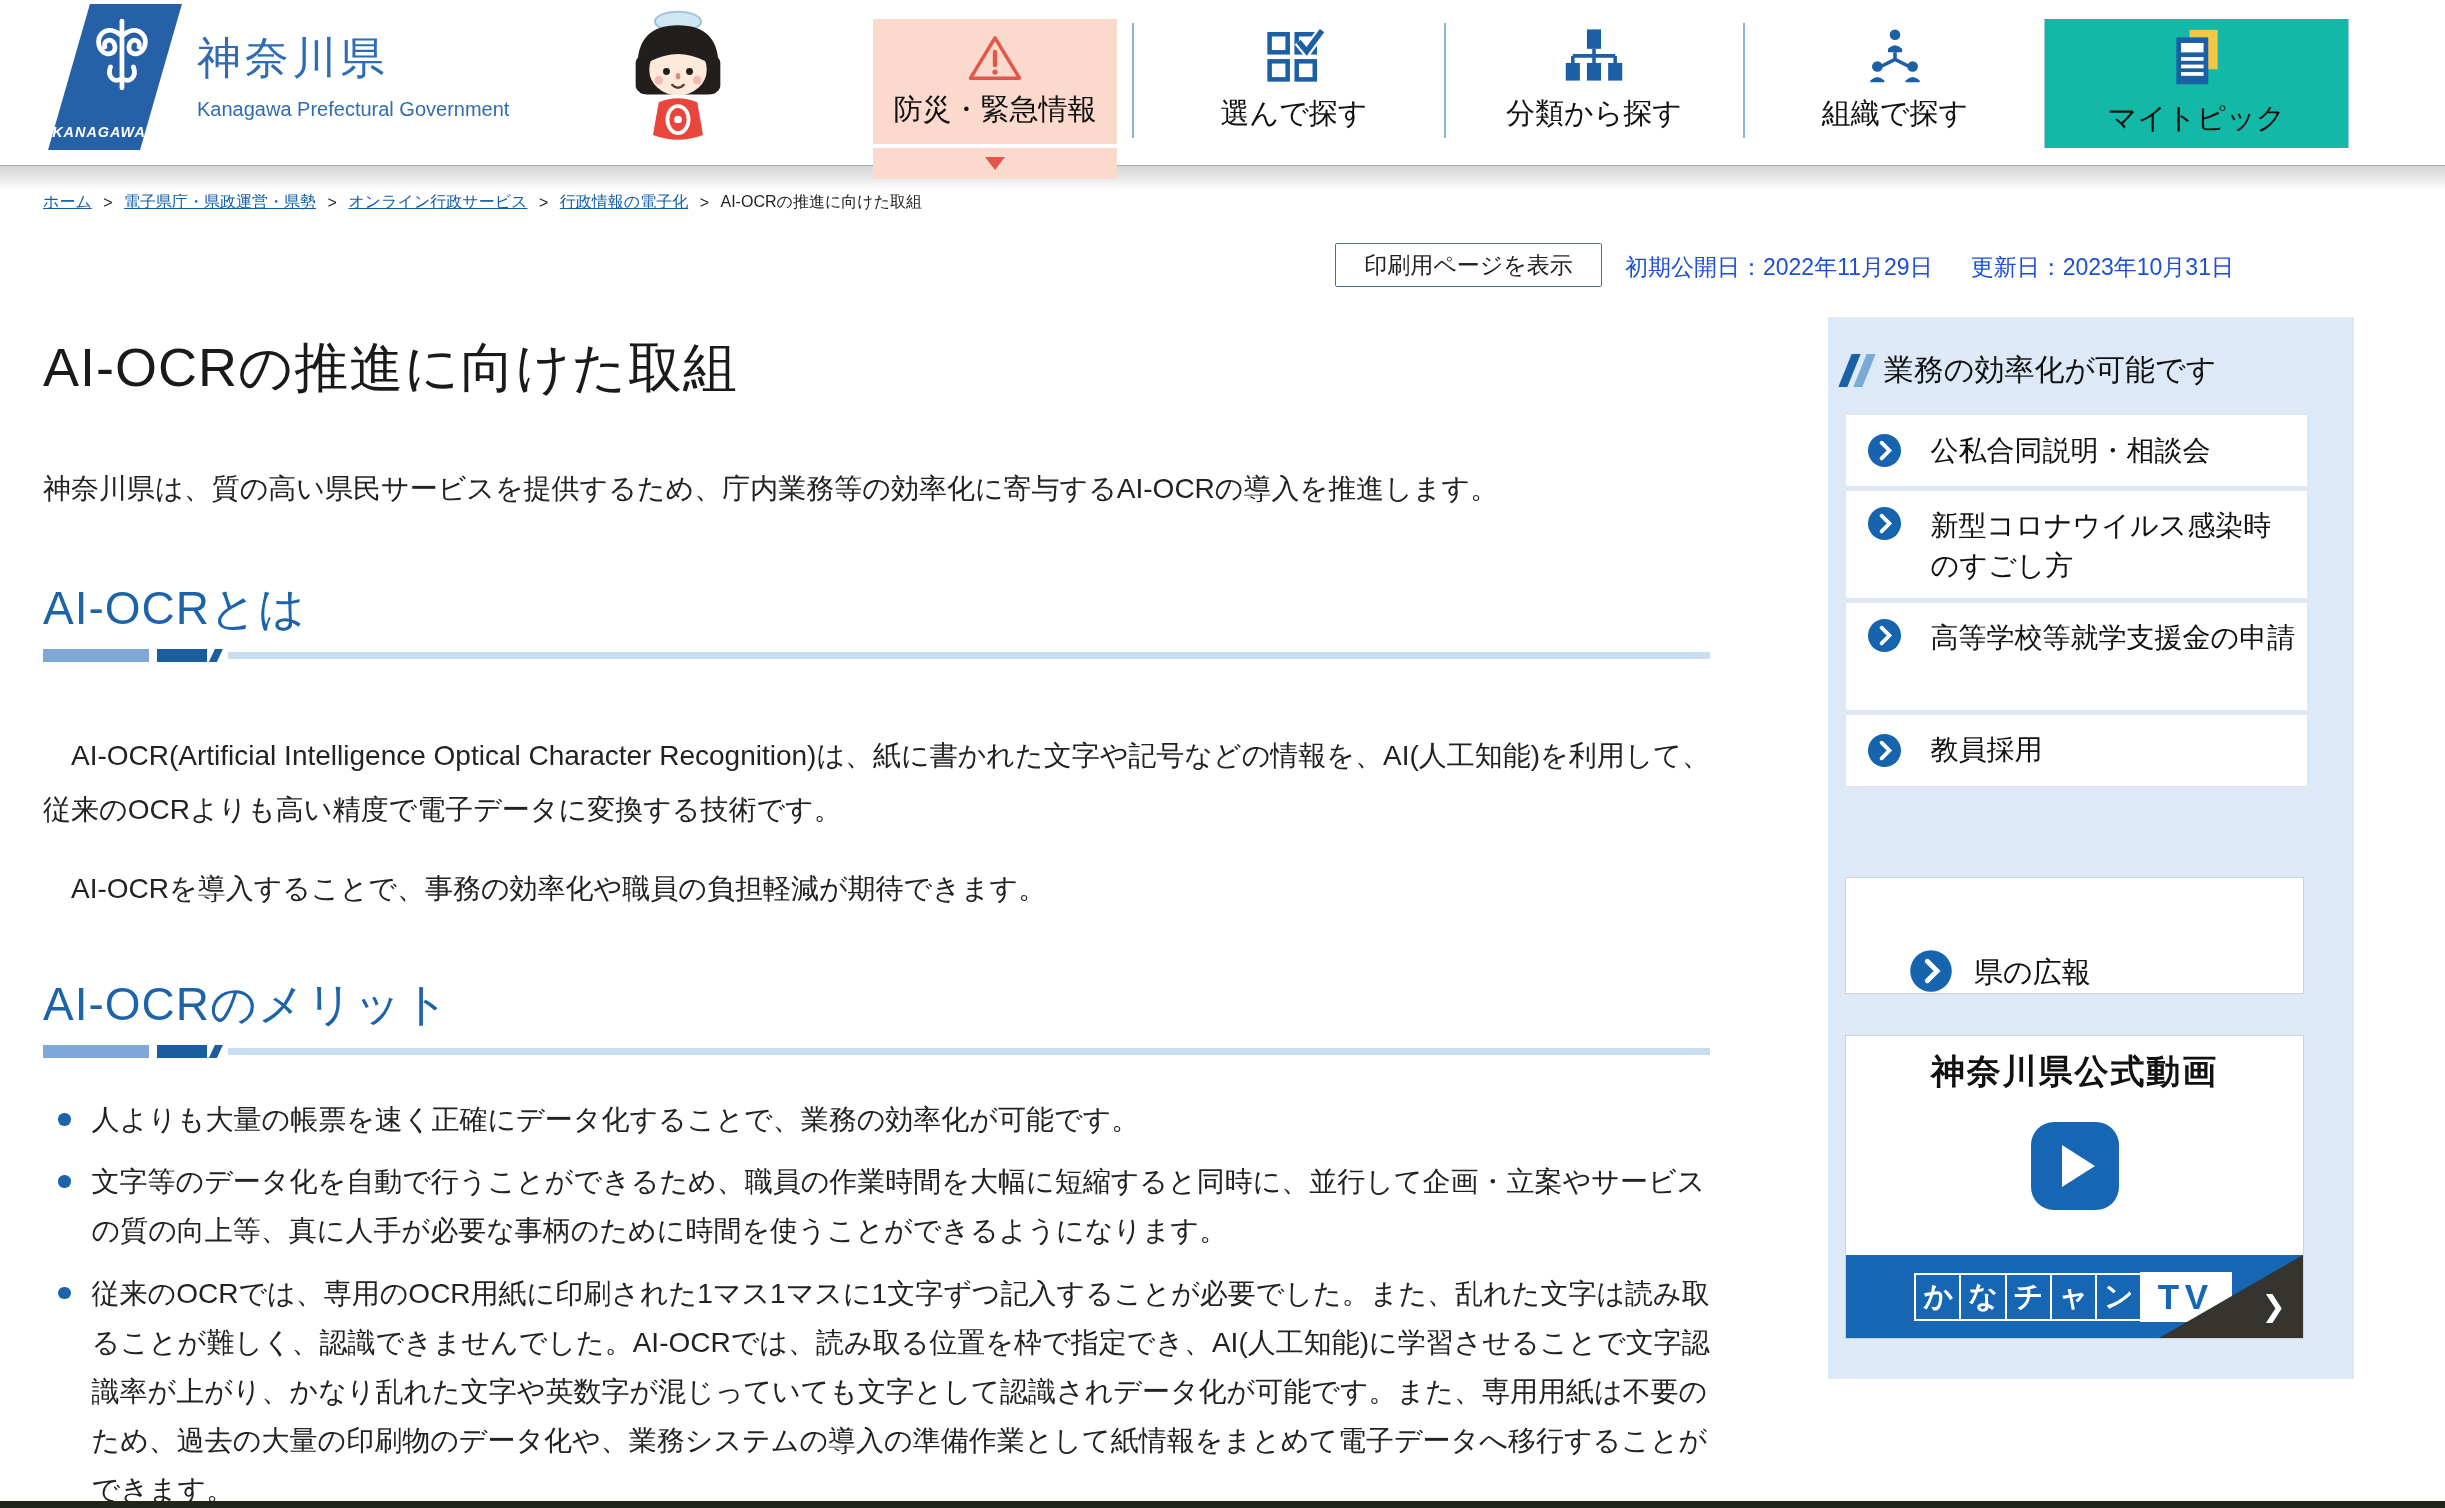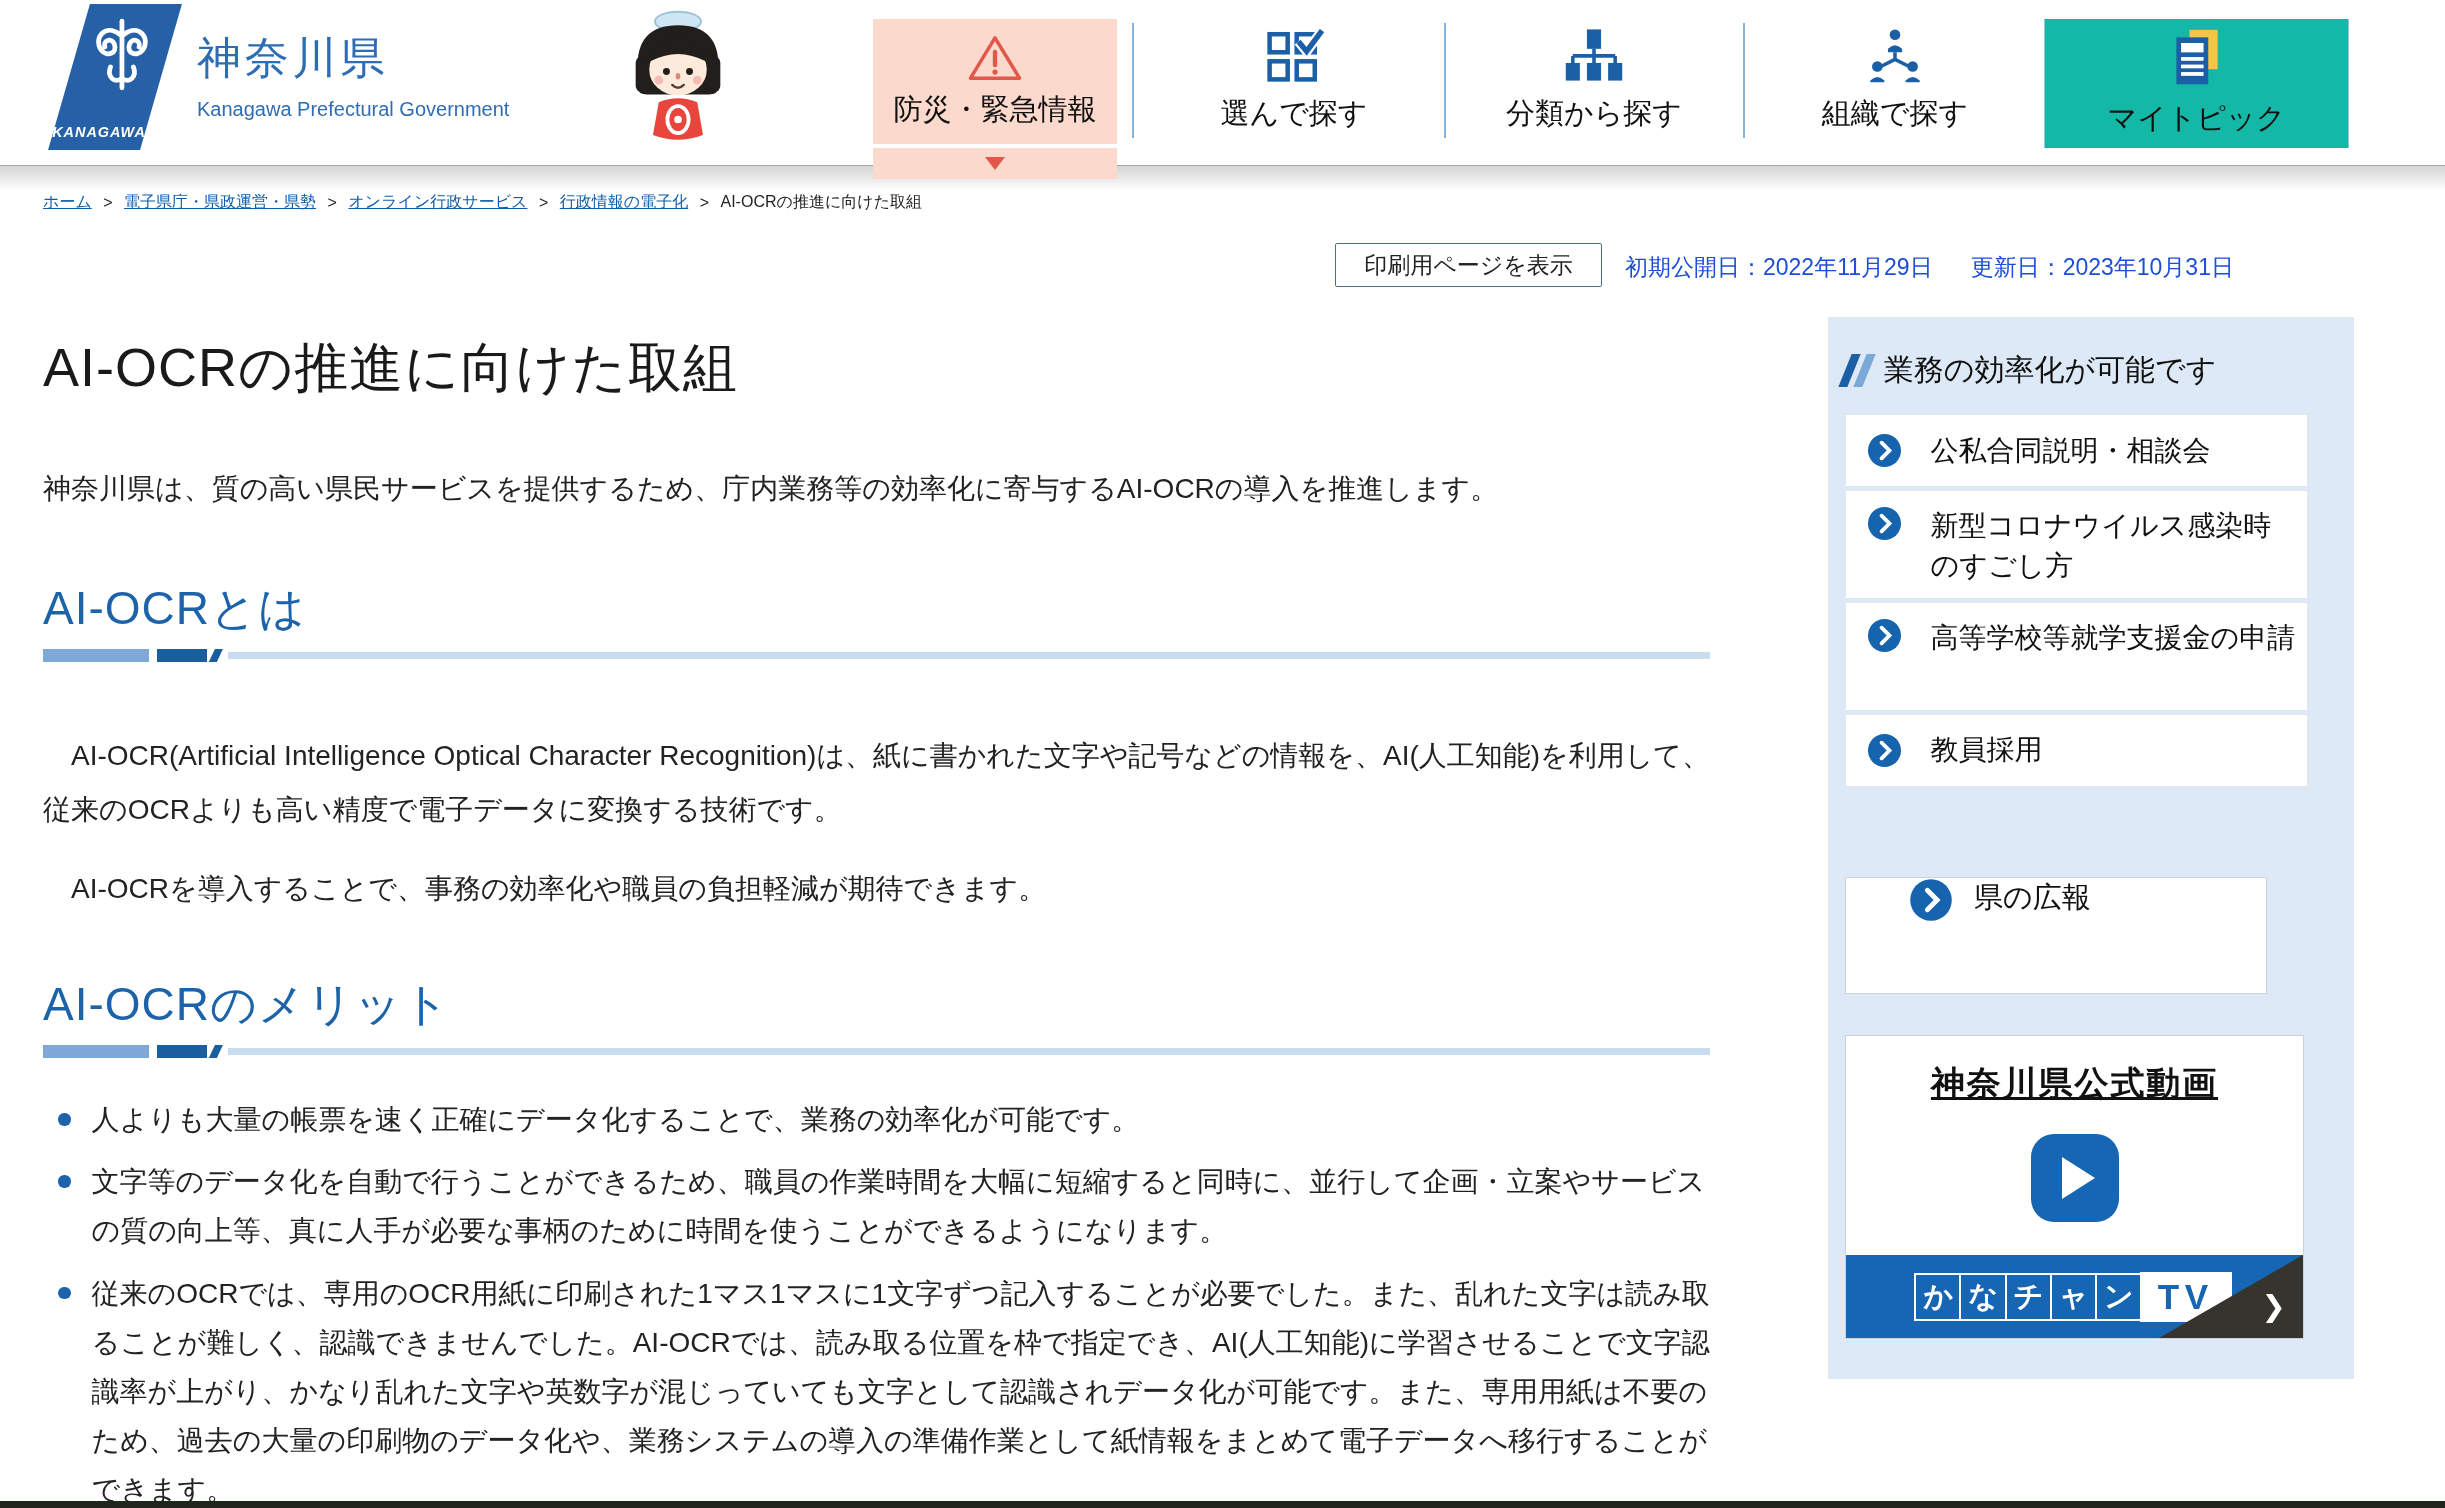--- a/index.html
+++ b/index.html
@@ -71,26 +71,26 @@
   .dslash{display:flex;gap:5.8px;}
   .dslash i{display:block;width:8.6px;height:33px;transform:skewX(-22deg);}
   .dslash .s1{background:#1b5fa6;} .dslash .s2{background:#7aa9d8;}
   .side-list{padding-left:17.3px;width:463px;}
   .side-item{box-sizing:border-box;width:463px;background:#fff;border:1px solid #e2e5ea;
              display:flex;gap:17.3px;margin-bottom:2.9px;font-size:28px;color:#111;cursor:pointer;}
   .side-item .txt{line-height:40px;margin-left:11px;}
   .si-1line{height:73px;align-items:center;padding-left:21px;}
   .si-2line{height:109px;align-items:flex-start;padding:15.4px 9.6px 0 21px;}
   .circ{flex:0 0 auto;}
-  .koho-box{position:absolute;left:1845px;top:877px;width:422px;height:117px;background:#fff;
-            border:1px solid #cdd2d8;display:flex;align-items:flex-start;gap:21px;padding-left:63px;
+  .koho-box{position:absolute;left:1845px;top:877px;width:459px;height:117px;background:#fff;
+            border:1px solid #cdd2d8;display:flex;align-items:flex-end;gap:21px;padding-left:63px;
             box-sizing:border-box;font-size:29px;color:#111;cursor:pointer;}
   .video-box{position:absolute;left:1845px;top:1035px;width:459px;height:304px;background:#fff;
              border:1px solid #cdd2d8;box-sizing:border-box;cursor:pointer;overflow:hidden;}
-  .video-title{text-align:center;margin-top:25px;font-size:34px;font-weight:bold;color:#111;letter-spacing:1.9px;text-decoration:underline;}
+  .video-title{text-align:center;margin-top:13px;font-size:34px;font-weight:bold;color:#111;letter-spacing:1.9px;}
   .play-btn{width:88px;height:88px;border-radius:23px;background:#1666b4;margin:27px auto 0;
             display:flex;align-items:center;justify-content:center;cursor:pointer;}
   .play-btn .tri{width:0;height:0;border-top:21px solid transparent;border-bottom:21px solid transparent;
             border-left:33px solid #fff;margin-left:7.7px;}
   .tv-banner{position:absolute;left:0;bottom:0;width:100%;height:83px;background:#1666b4;
              display:flex;align-items:center;justify-content:center;gap:0;}
   .kana-box{width:44px;height:44px;background:#1666b4;border:2.9px solid #fff;margin-left:-2.9px;
             display:flex;align-items:center;justify-content:center;color:#fff;font-size:29px;font-weight:bold;}
   .tv-box{width:92px;height:50px;background:#fff;color:#1666b4;font-size:35px;font-weight:bold;
           display:flex;align-items:center;justify-content:center;letter-spacing:5.8px;margin-left:-2.9px;}

